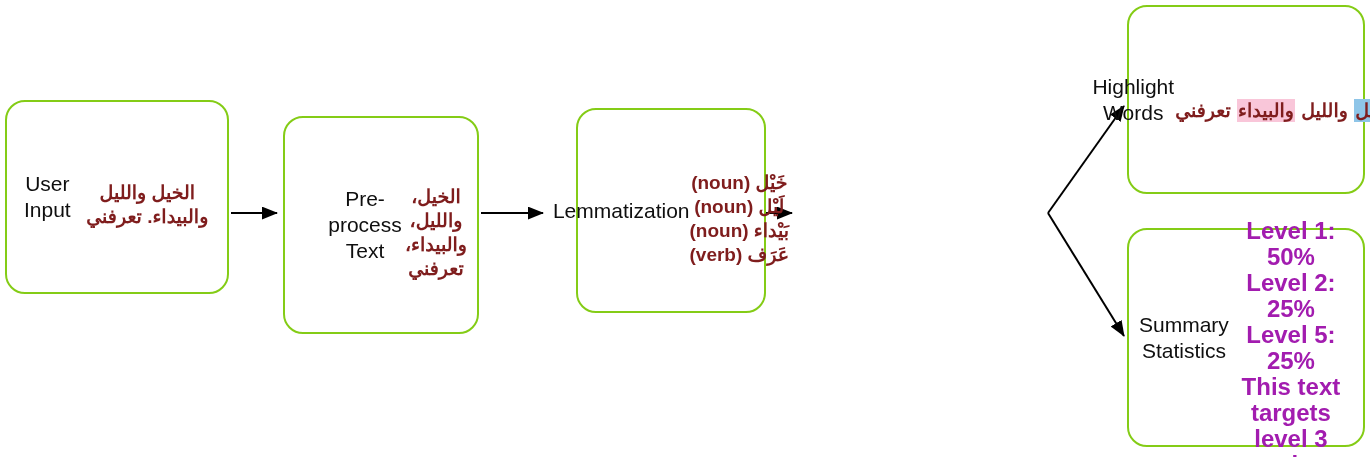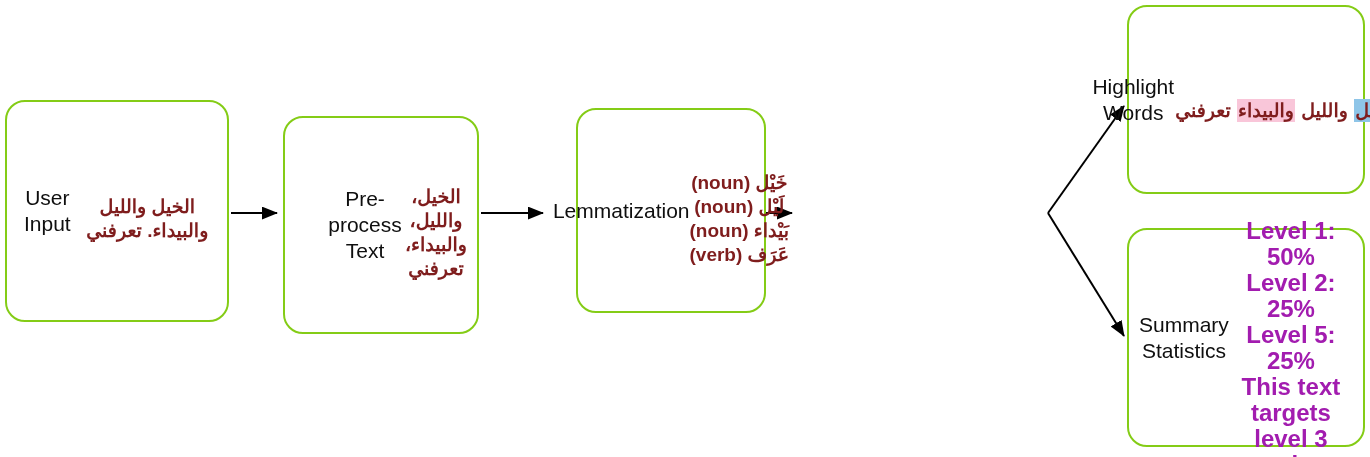--- a/index.html
+++ b/index.html
@@ -72,21 +72,21 @@
     direction: rtl;
     unicode-bidi: isolate;
     font-size: 19px;
     line-height: 26px;
     font-weight: bold;
     white-space: nowrap;
   }
   .hl-line span { padding: 1px 1px; }
 
   
-  #node-user-input       { left: 5px;    top: 100px; width: 224px; height: 222px; }
+  #node-user-input       { left: 5px;    top: 100px; width: 224px; height: 194px; }
   #node-preprocess       { left: 283px;  top: 116px; width: 196px; height: 218px; padding-left: 40px; }
   #node-lemmatization    { left: 549px;  top: 108px; width: 190px; height: 205px; margin-left: 27px; }
   #node-readability      { left: 798px;  top: 102px; width: 248px; height: 222px; }
   #node-highlight        { left: 1127px; top: 5px;   width: 238px; height: 189px; }
   #node-summary          { left: 1127px; top: 228px; width: 238px; height: 219px; }
 
   svg.edges {
     position: absolute;
     left: 0; top: 0;
     width: 1370px;

